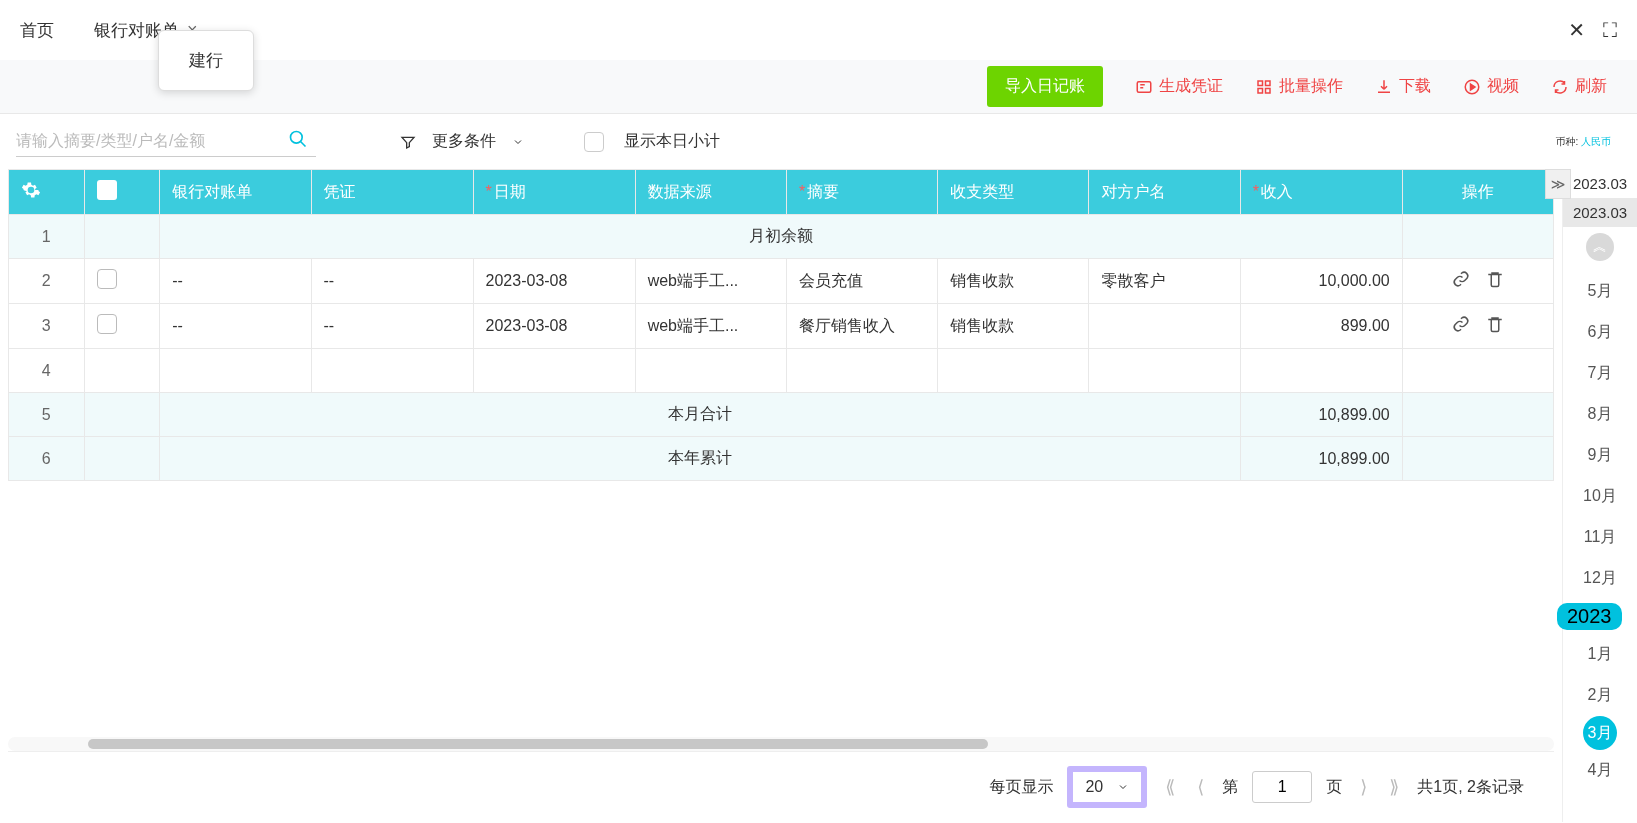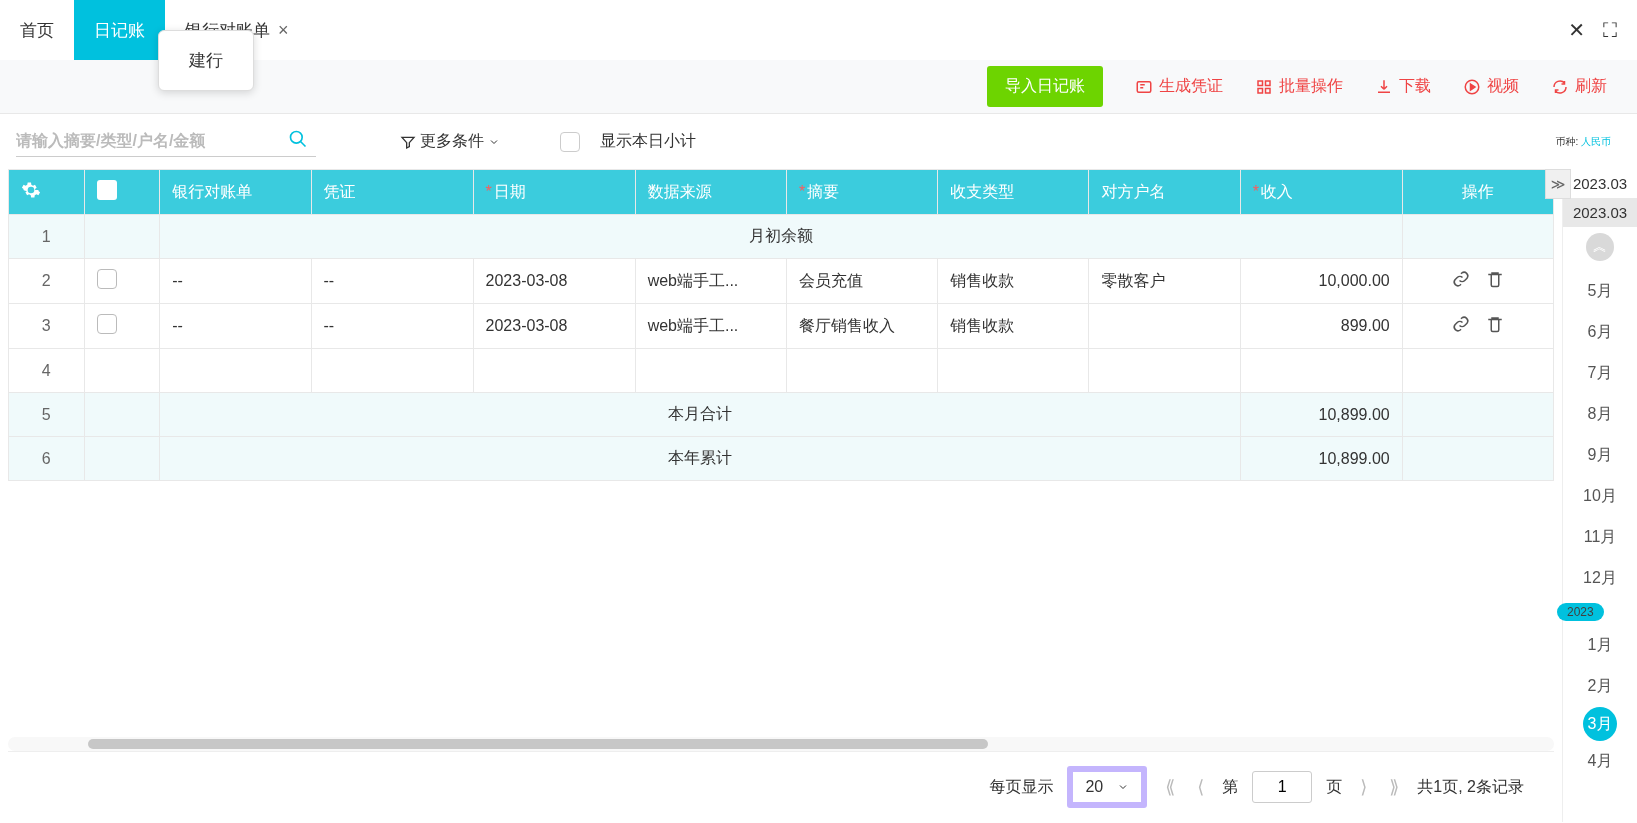--- a/index.html
+++ b/index.html
@@ -22,24 +22,24 @@
 .sub-tab { display: flex; align-items: center; padding: 0 28px; font-size: 17px; color: #333; cursor: pointer; background: #f4f5f6; border-right: 1px solid #e8e8e8; }
 .sub-tab.active { color: #00c1de; border-bottom: 3px solid #00c1de; background: #fff; }
 .toolbar { margin-left: auto; display: flex; align-items: center; gap: 32px; padding-right: 30px; }
 .btn-primary { background: #6dd400; color: #fff; border: none; padding: 10px 18px; font-size: 16px; border-radius: 3px; cursor: pointer; }
 .tool-link { display: inline-flex; align-items: center; gap: 6px; font-size: 16px; color: #ef4444; cursor: pointer; }
 .tool-link svg { width: 18px; height: 18px; }
 
 
 .filter-row { display: flex; align-items: center; padding: 12px 16px; gap: 24px; }
 .search-wrap { display: flex; align-items: center; border-bottom: 1px solid #ccc; width: 300px; }
-.search-wrap input { border: none; outline: none; flex: 1; font-size: 16px; padding: 6px 0; color: #1d4ed8; font-weight: bold; }
+.search-wrap input { border: none; outline: none; flex: 1; font-size: 16px; padding: 6px 0; color: #1d4ed8; }
 .search-wrap input::placeholder { color: #bbb; }
 .search-icon { color: #00c1de; font-size: 20px; padding: 0 8px; cursor: pointer; }
-.more-cond { display: inline-flex; align-items: center; gap: 4px; font-size: 16px; cursor: pointer; margin-left: 60px; }
+.more-cond { display: inline-flex; align-items: center; gap: 16px; font-size: 16px; cursor: pointer; margin-left: 60px; }
 .chk-wrap { display: inline-flex; align-items: center; gap: 20px; font-size: 16px; margin-left: 36px; cursor: pointer; }
 .chk-box { width: 20px; height: 20px; border: 1px solid #ccc; border-radius: 4px; }
 .currency { margin-left: auto; font-size: 10px; padding-right: 10px; }
 .currency .val { color: #00c1de; }
 
 
 .main-area { display: flex; height: calc(100vh - 60px - 54px - 56px); }
 .table-wrap { flex: 1; overflow: hidden; display: flex; flex-direction: column; padding: 0 8px; }
 
 
@@ -69,40 +69,39 @@
 .pager input { width: 60px; border: 1px solid #ccc; border-radius: 3px; padding: 6px 8px; text-align: center; font-size: 16px; }
 
 
 .right-rail { width: 75px; border-left: 1px solid #eee; display: flex; flex-direction: column; align-items: center; position: relative; background: #fff; }
 .rail-toggle { position: absolute; left: -18px; top: 0; width: 26px; height: 30px; background: #f0f0f0; border: 1px solid #ddd; display: flex; align-items: center; justify-content: center; cursor: pointer; font-size: 14px; color: #666; }
 .rail-head { width: 100%; padding: 6px 4px; font-size: 15px; color: #333; text-align: center; }
 .rail-head.sel { background: #e8e8e8; }
 .rail-up { width: 28px; height: 28px; border-radius: 50%; background: #d9d9d9; color: #fff; display: flex; align-items: center; justify-content: center; margin: 6px 0 10px; cursor: pointer; }
 .rail-month { font-size: 16px; color: #555; padding: 10px 0; cursor: pointer; font-weight: 500; }
 .rail-month.cur { width: 34px; height: 34px; border-radius: 50%; background: #00c1de; color: #fff; display: flex; align-items: center; justify-content: center; padding: 0; }
-.rail-year { background: #00c1de; color: #404040; font-size: 12px; padding: 2px 10px; border-radius: 10px; margin: 4px 0; align-self: flex-start; margin-left: -6px; }
+.rail-year { background: #00c1de; color: #000000; font-size: 20px; padding: 2px 10px; border-radius: 10px; margin: 4px 0; align-self: flex-start; margin-left: -6px; }
 
 .col-num { width: 70px; }
 .col-chk { width: 70px; }
 .col-bank { width: 140px; }
 .col-vch { width: 150px; }
 .col-date { width: 150px; }
 .col-src { width: 140px; }
 .col-sum { width: 140px; }
 .col-type { width: 140px; }
 .col-party { width: 140px; }
 .col-inc { width: 150px; }
 .col-op { width: 140px; }
 </style>
 </head>
 <body>
 
 <div class="top-tabs">
   <div class="top-tab">首页</div>
-  <div class="top-tab active">日记账</div>
   <div class="top-tab">
     <span>银行对账单</span>
     <span class="close">×</span>
   </div>
   <div class="popover">建行</div>
   <div class="top-right-icons">
     <span>✕</span>
     <span>⛶</span>
   </div>
 </div>

